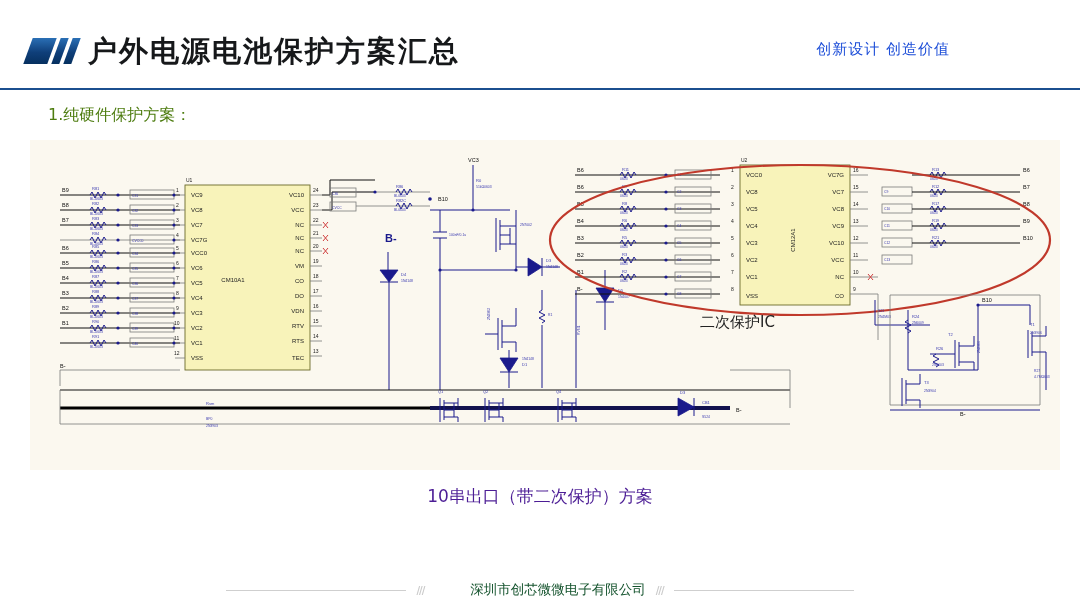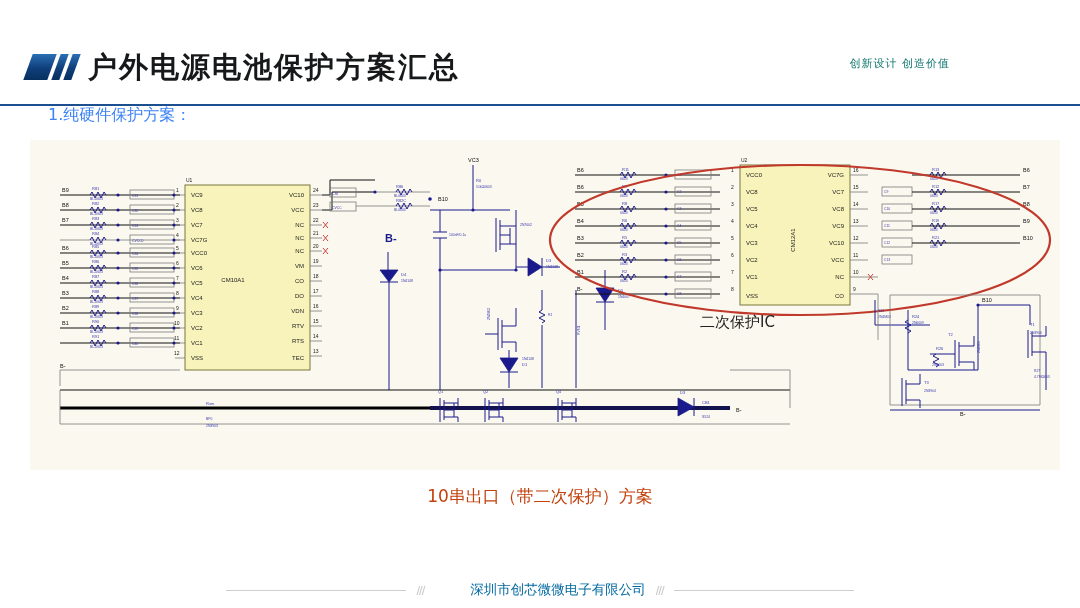--- a/index.html
+++ b/index.html
@@ -3,66 +3,66 @@
 <meta charset="utf-8">
 <style>
   html,body{margin:0;padding:0;}
   body{
     width:1080px;height:608px;
     background:#ffffff;
     font-family:"Liberation Sans","DejaVu Sans",sans-serif;
     overflow:hidden;position:relative;
   }
   
-  #header{position:absolute;left:0;top:16px;width:1080px;height:92px;text-align:center;}
+  #header{position:absolute;left:0;top:0;width:1080px;height:92px;text-align:center;}
   .slash-mark{position:absolute;left:28px;top:38px;width:52px;height:26px;}
   .sm-bar{position:absolute;top:0;height:26px;transform:skewX(-20deg);
           background:linear-gradient(180deg,#2a6fb5 0%,#0f3f7a 55%,#06305f 100%);}
   .sm1{left:0;width:24px;}
   .sm2{left:28px;width:8px;}
   .sm3{left:40px;width:8px;}
   #page-title{position:absolute;left:88px;top:32px;font-size:29px;font-weight:bold;
      letter-spacing:2px;color:#16181a;font-family:"DejaVu Sans",sans-serif;white-space:nowrap;}
-  #tagline{position:absolute;right:130px;top:40px;font-size:11px;color:#0f766e;
+  #tagline{position:absolute;right:130px;top:40px;font-size:15px;color:#1d4ed8;
      letter-spacing:1px;white-space:nowrap;font-family:"DejaVu Sans",sans-serif;}
   #logo{position:absolute;right:20px;top:26px;width:104px;height:42px;}
   #logo .circ{position:absolute;left:0;top:2px;width:36px;height:36px;border-radius:50%;
      background:#1c3f6e;}
   #logo .circ .tower{position:absolute;left:15px;top:4px;width:5px;height:28px;background:#fff;}
   #logo .circ .cap{position:absolute;left:10px;top:3px;width:15px;height:4px;background:#fff;border-radius:2px;}
   #logo .circ .base{position:absolute;left:6px;top:28px;width:23px;height:4px;background:#fff;}
   #logo .circ .w1,#logo .circ .w2,#logo .circ .w3{position:absolute;left:3px;width:30px;height:2px;background:#fff;}
   #logo .circ .w1{top:12px;transform:rotate(-7deg);}
   #logo .circ .w2{top:17px;transform:rotate(-7deg);}
   #logo .circ .w3{top:22px;transform:rotate(-7deg);}
   #logo .icm{position:absolute;left:38px;top:0;font-size:27px;font-weight:bold;color:#1c3f6e;
      letter-spacing:-1px;line-height:27px;font-family:"DejaVu Sans",sans-serif;}
   #logo .cn{position:absolute;left:40px;top:28px;font-size:8.5px;color:#1c3f6e;letter-spacing:0px;
      font-family:"DejaVu Sans",sans-serif;white-space:nowrap;}
   #header-rule{position:absolute;left:0;top:88px;width:1080px;height:2px;background:#1b4f8f;}
 
   
-  #subtitle{position:absolute;left:48px;top:105px;font-size:16px;color:#3b82f6;
+  #subtitle{position:absolute;left:48px;top:105px;font-size:16px;color:#4d7c0f;
      font-family:"DejaVu Sans",sans-serif;}
 
   
   #schem{position:absolute;left:30px;top:140px;width:1030px;height:330px;
      background:#fbf8ef;}
   #schem svg{display:block;}
 
   
   #caption{position:absolute;left:0;top:485px;width:1080px;text-align:center;
-     font-size:17px;color:#c2410c;font-family:"DejaVu Sans",sans-serif;}
+     font-size:17px;color:#4c1d95;font-family:"DejaVu Sans",sans-serif;}
 
   
   #footer{position:absolute;left:0;top:578px;width:1080px;height:24px;
      display:flex;align-items:center;justify-content:center;gap:10px;}
   #footer .ln{width:180px;height:1px;background:#cfcfcf;}
   #footer .sl{font-size:13px;color:#c9c9c9;letter-spacing:-1px;}
-  #footer .txt{font-size:13.5px;color:#0369a1;font-family:"DejaVu Sans",sans-serif;white-space:nowrap;margin-left:36px;}
+  #footer .txt{font-size:13.5px;color:#14532d;font-family:"DejaVu Sans",sans-serif;white-space:nowrap;margin-left:36px;}
 </style>
 </head>
 <body>
 
 <div id="header">
 
   <div class="slash-mark">
     <div class="sm-bar sm1"></div>
     <div class="sm-bar sm2"></div>
     <div class="sm-bar sm3"></div>

